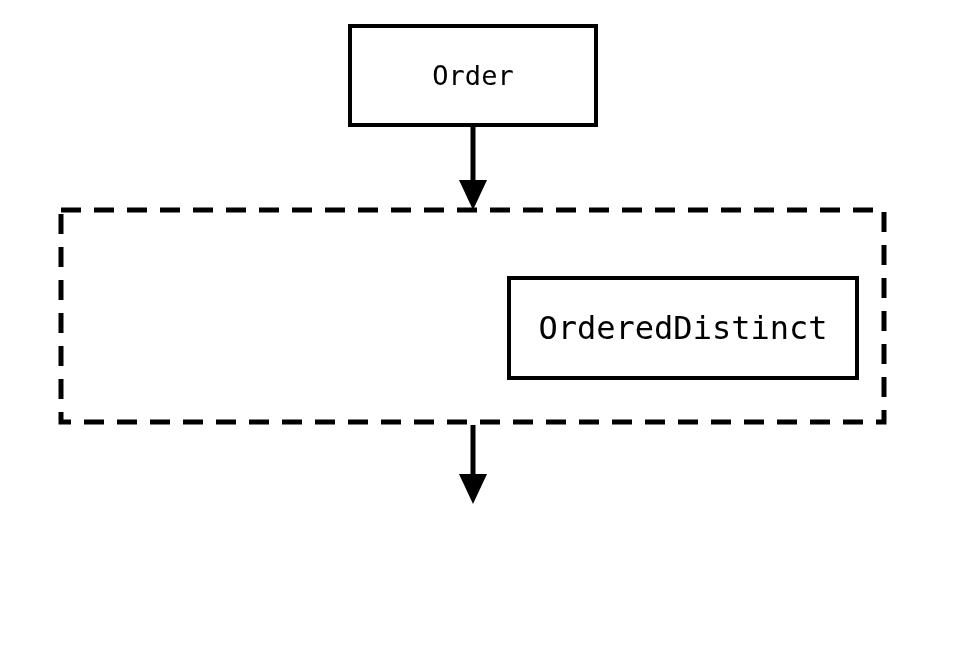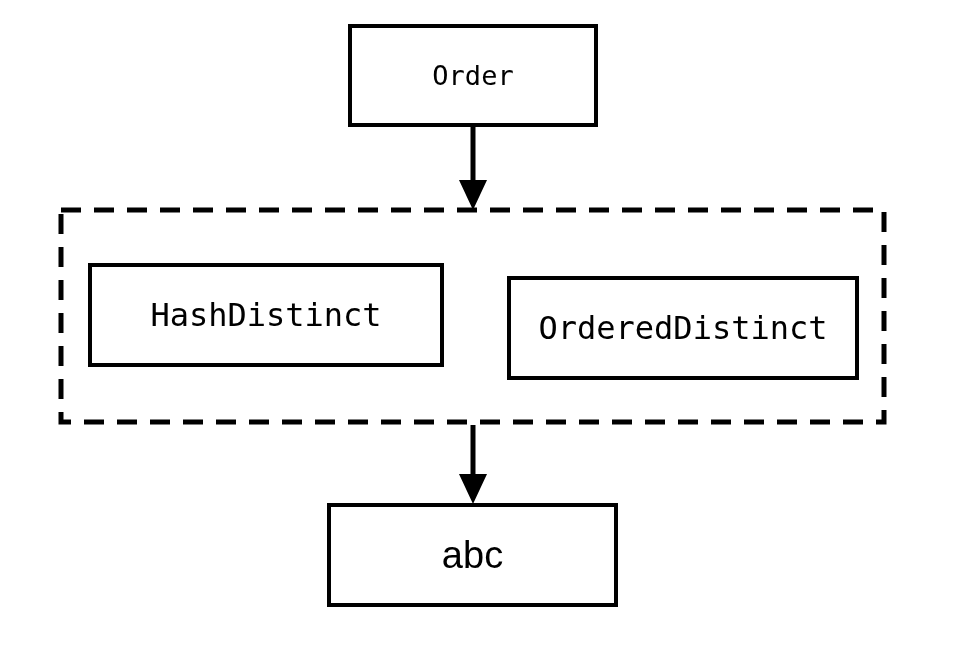--- a/index.html
+++ b/index.html
@@ -83,25 +83,19 @@
     <g>
       <line x1="473" y1="425" x2="473" y2="478" stroke="#000000" stroke-width="5"></line>
       <polygon points="459,474 487,474 473,504" fill="#000000"></polygon>
     </g>
   </svg>
 
   <div class="node node-order">
     <span>Order</span>
   </div>
 
-  <div class="node node-hash-distinct">
-    <span>HashDistinct</span>
-  </div>
 
   <div class="node node-ordered-distinct">
     <span>OrderedDistinct</span>
   </div>
 
-  <div class="node node-output">
-    <span>abc</span>
-  </div>
 
 </div>
 
 </body></html>

